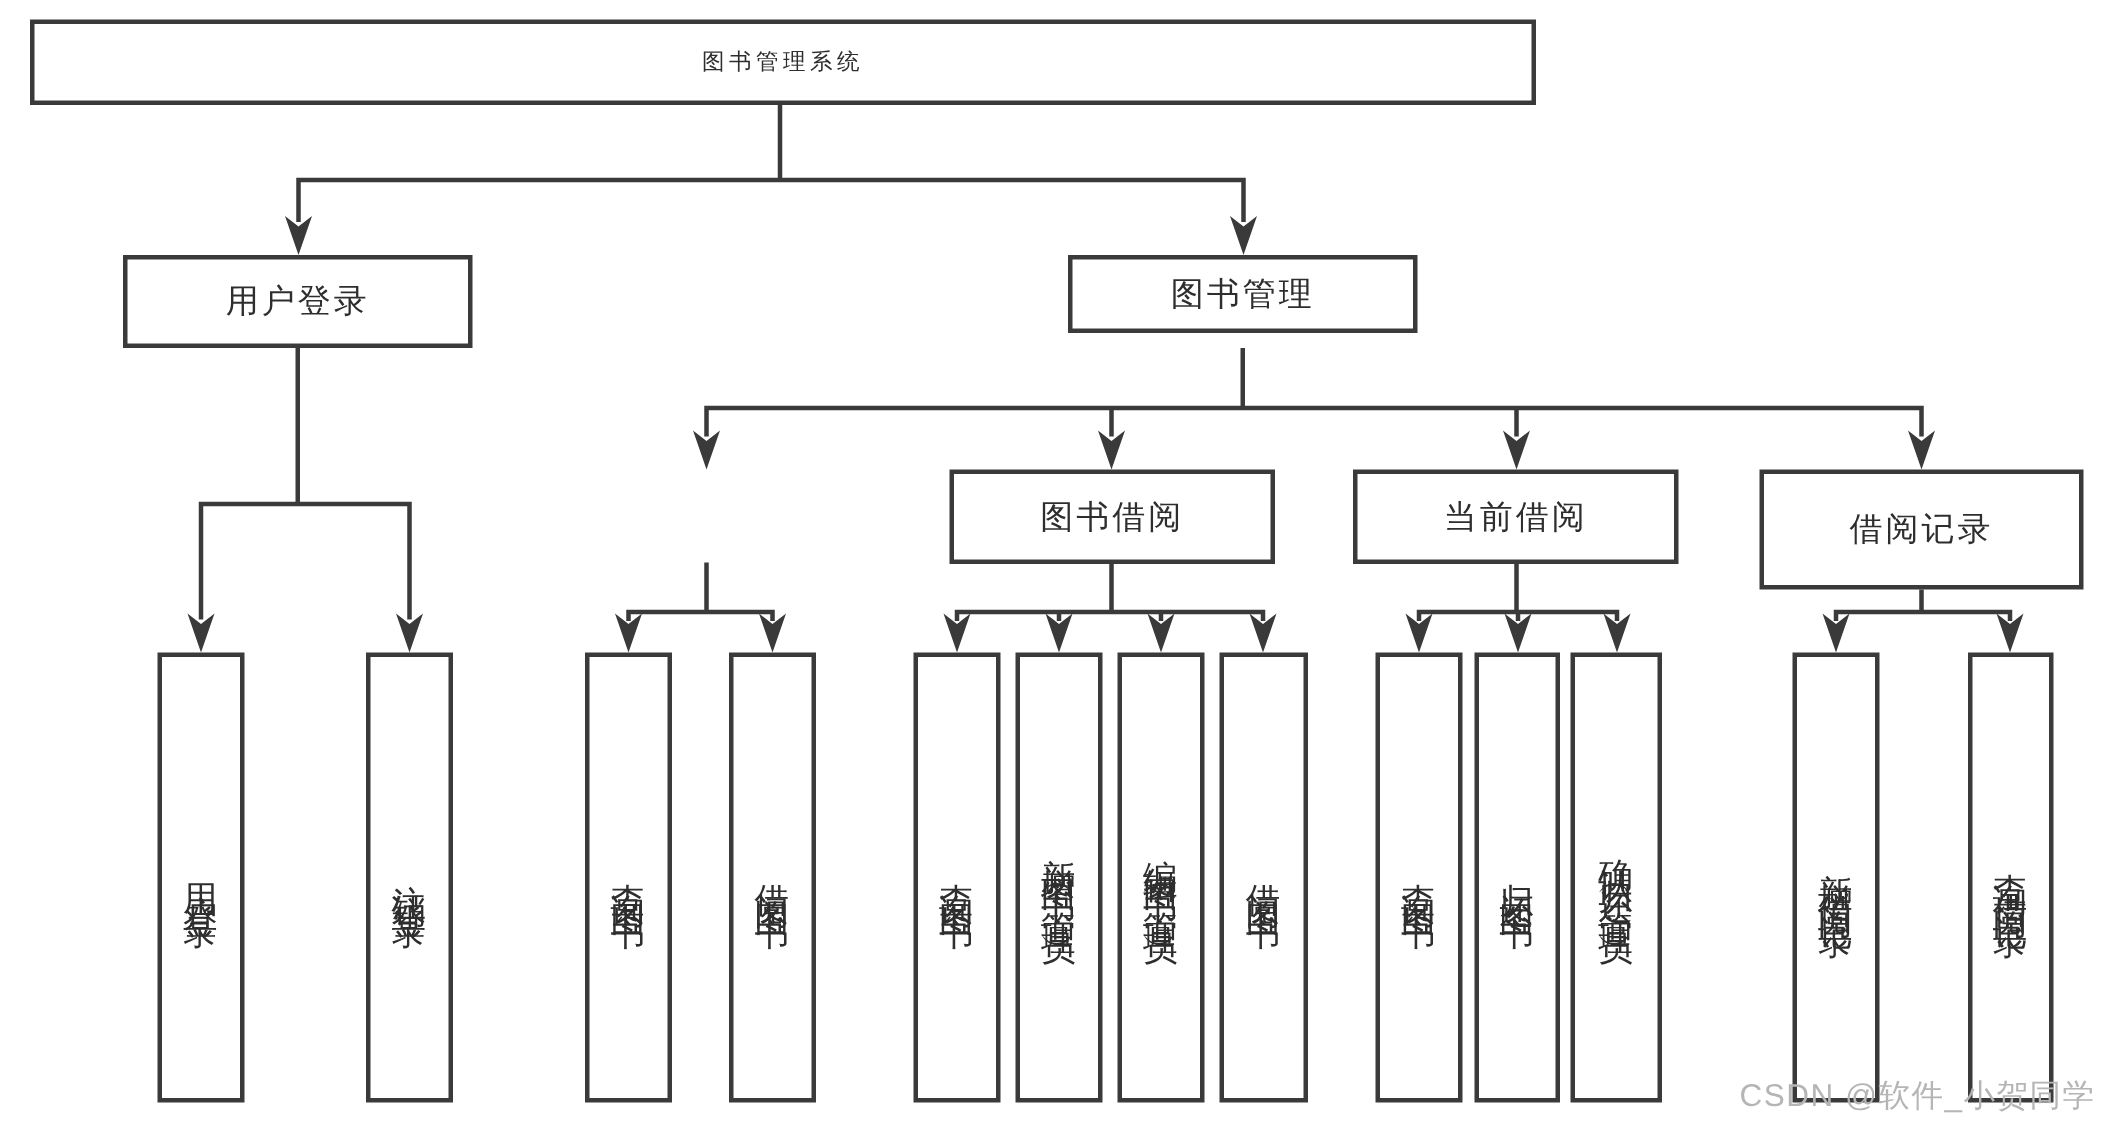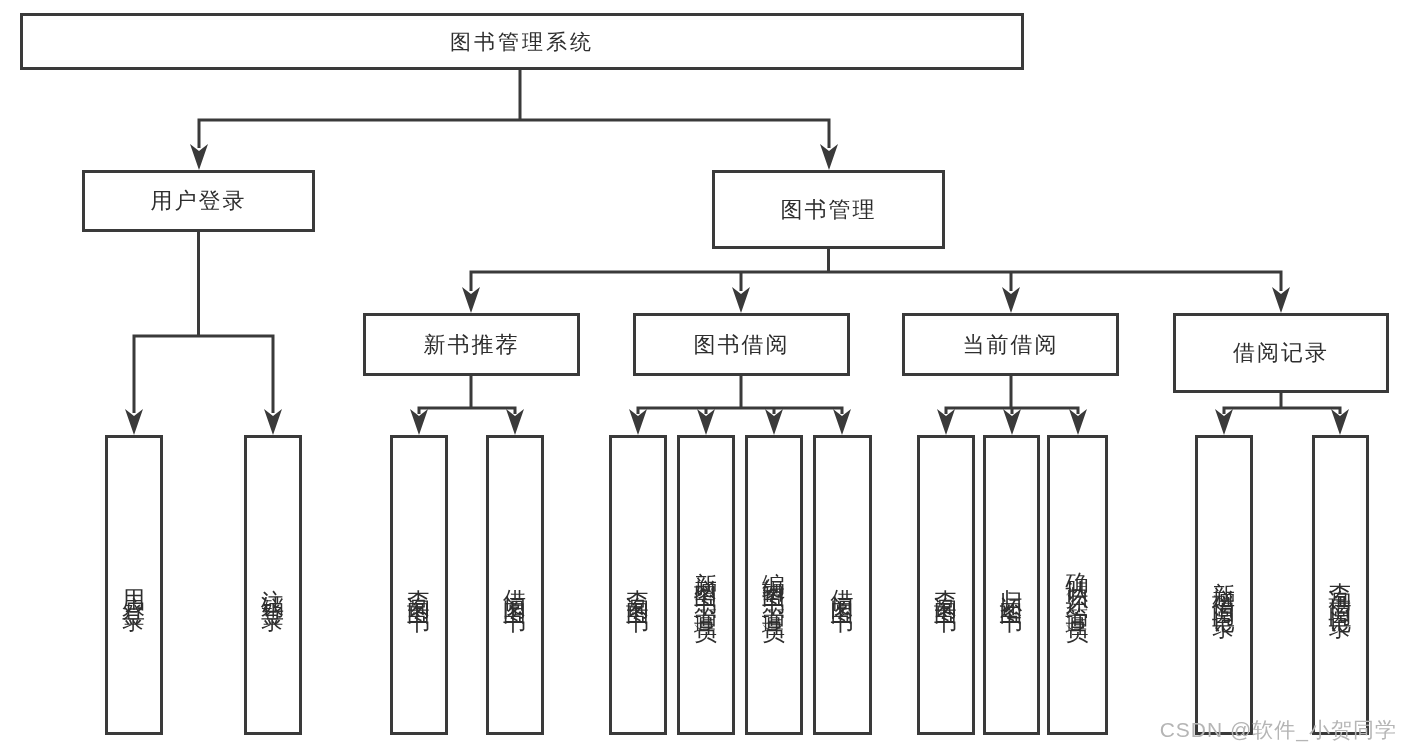--- a/index.html
+++ b/index.html
@@ -16,21 +16,21 @@
   }
   .box{
     position:absolute;
     box-sizing:border-box;
     border:3px solid #3a3a3a;
     background:#ffffff;
     display:flex;align-items:center;justify-content:center;
     color:#2e2e2e;
     z-index:2;
   }
-  .box.root span{font-size:21px;letter-spacing:3px;}
+  .box.root span{font-size:15px;letter-spacing:3px;}
   .box.h span{font-size:22px;letter-spacing:2px;}
   .box.v span{
     writing-mode:vertical-rl;
     font-size:23px;
     letter-spacing:7px;
     line-height:1.05;
     white-space:nowrap;
   }
   .watermark{
     position:absolute;
@@ -104,27 +104,24 @@
       </g>
   </svg>
 
   <div class="box root" style="left:20px;top:13px;width:1004px;height:57px">
     <span>图书管理系统</span>
   </div>
 
   <div class="box h" style="left:82px;top:170px;width:233px;height:62px">
     <span>用户登录</span>
   </div>
-  <div class="box h" style="left:712px;top:170px;width:233px;height:79px">
+  <div class="box h" style="left:712px;top:170px;width:233px;height:52px">
     <span>图书管理</span>
   </div>
 
-  <div class="box h" style="left:363px;top:313px;width:217px;height:63px">
-    <span>新书推荐</span>
-  </div>
   <div class="box h" style="left:902px;top:313px;width:217px;height:63px">
     <span>当前借阅</span>
   </div>
   <div class="box h" style="left:633px;top:313px;width:217px;height:63px">
     <span>图书借阅</span>
   </div>
   <div class="box h" style="left:1173px;top:313px;width:216px;height:80px">
     <span>借阅记录</span>
   </div>
 

